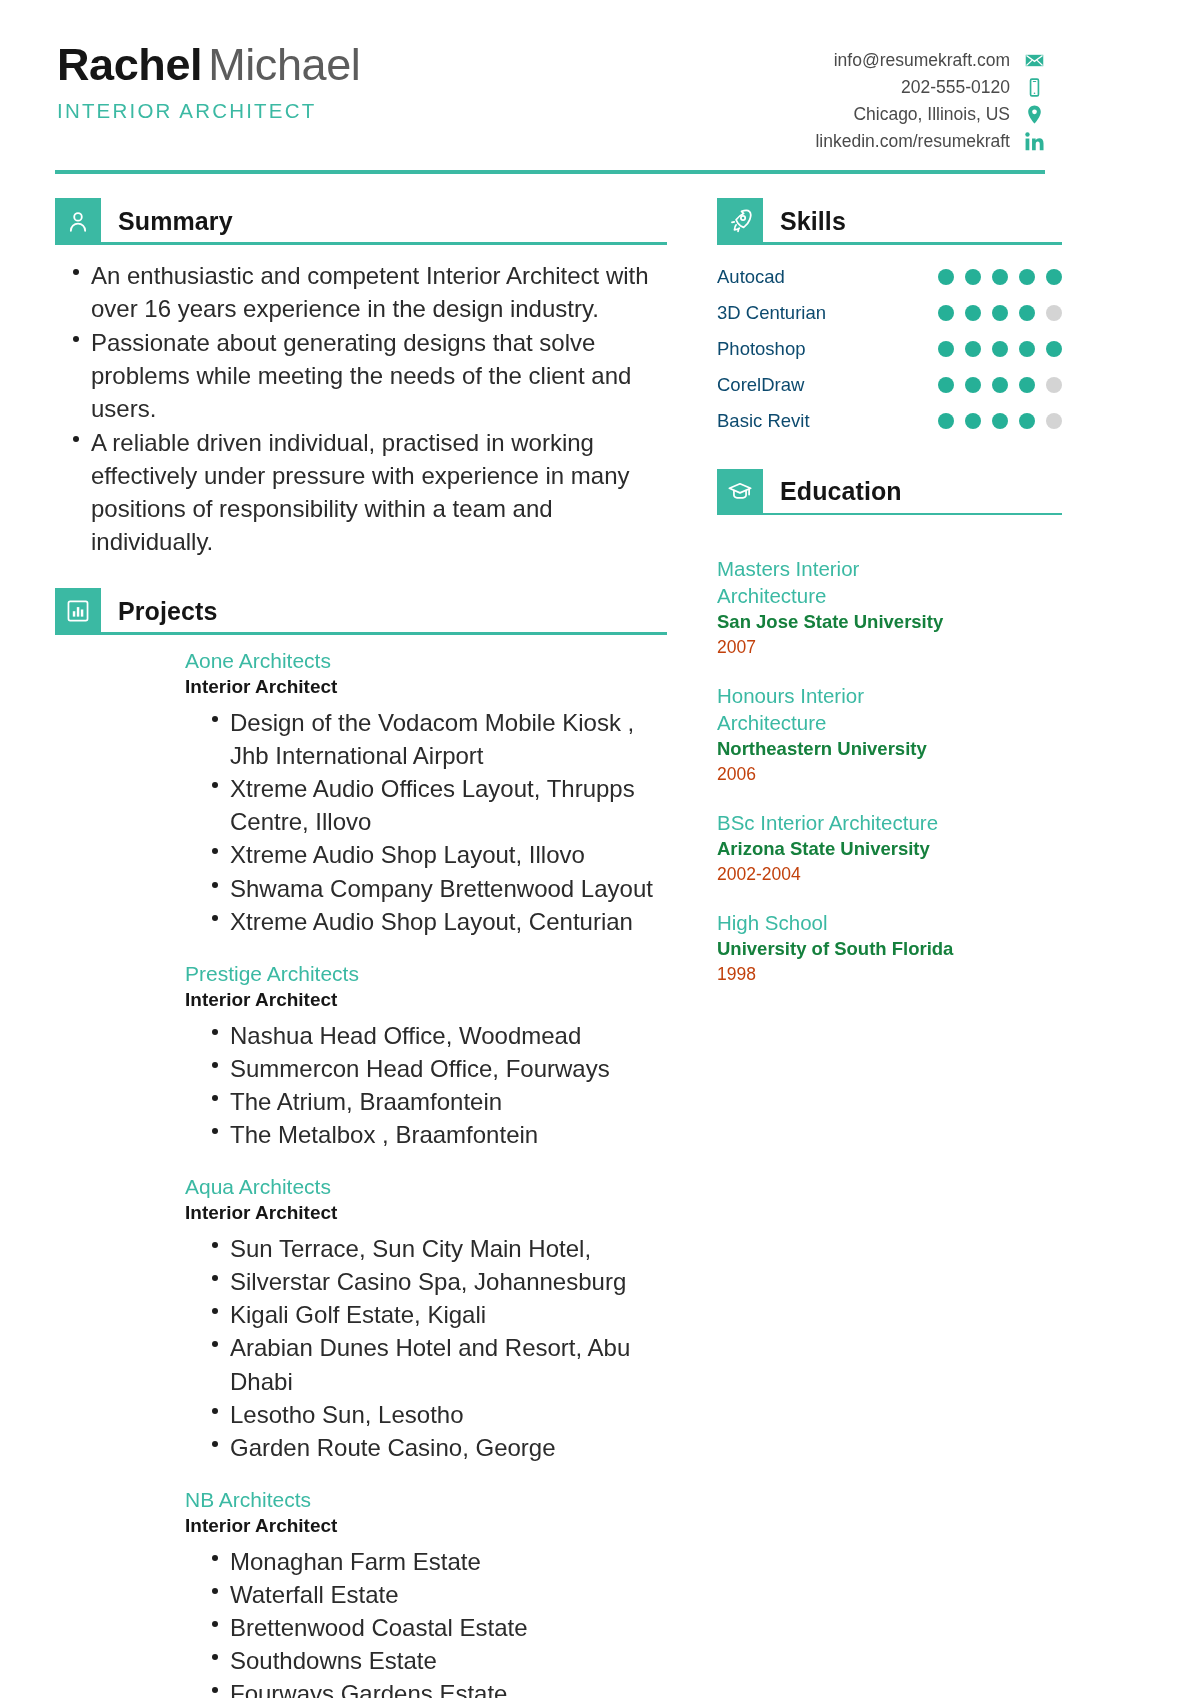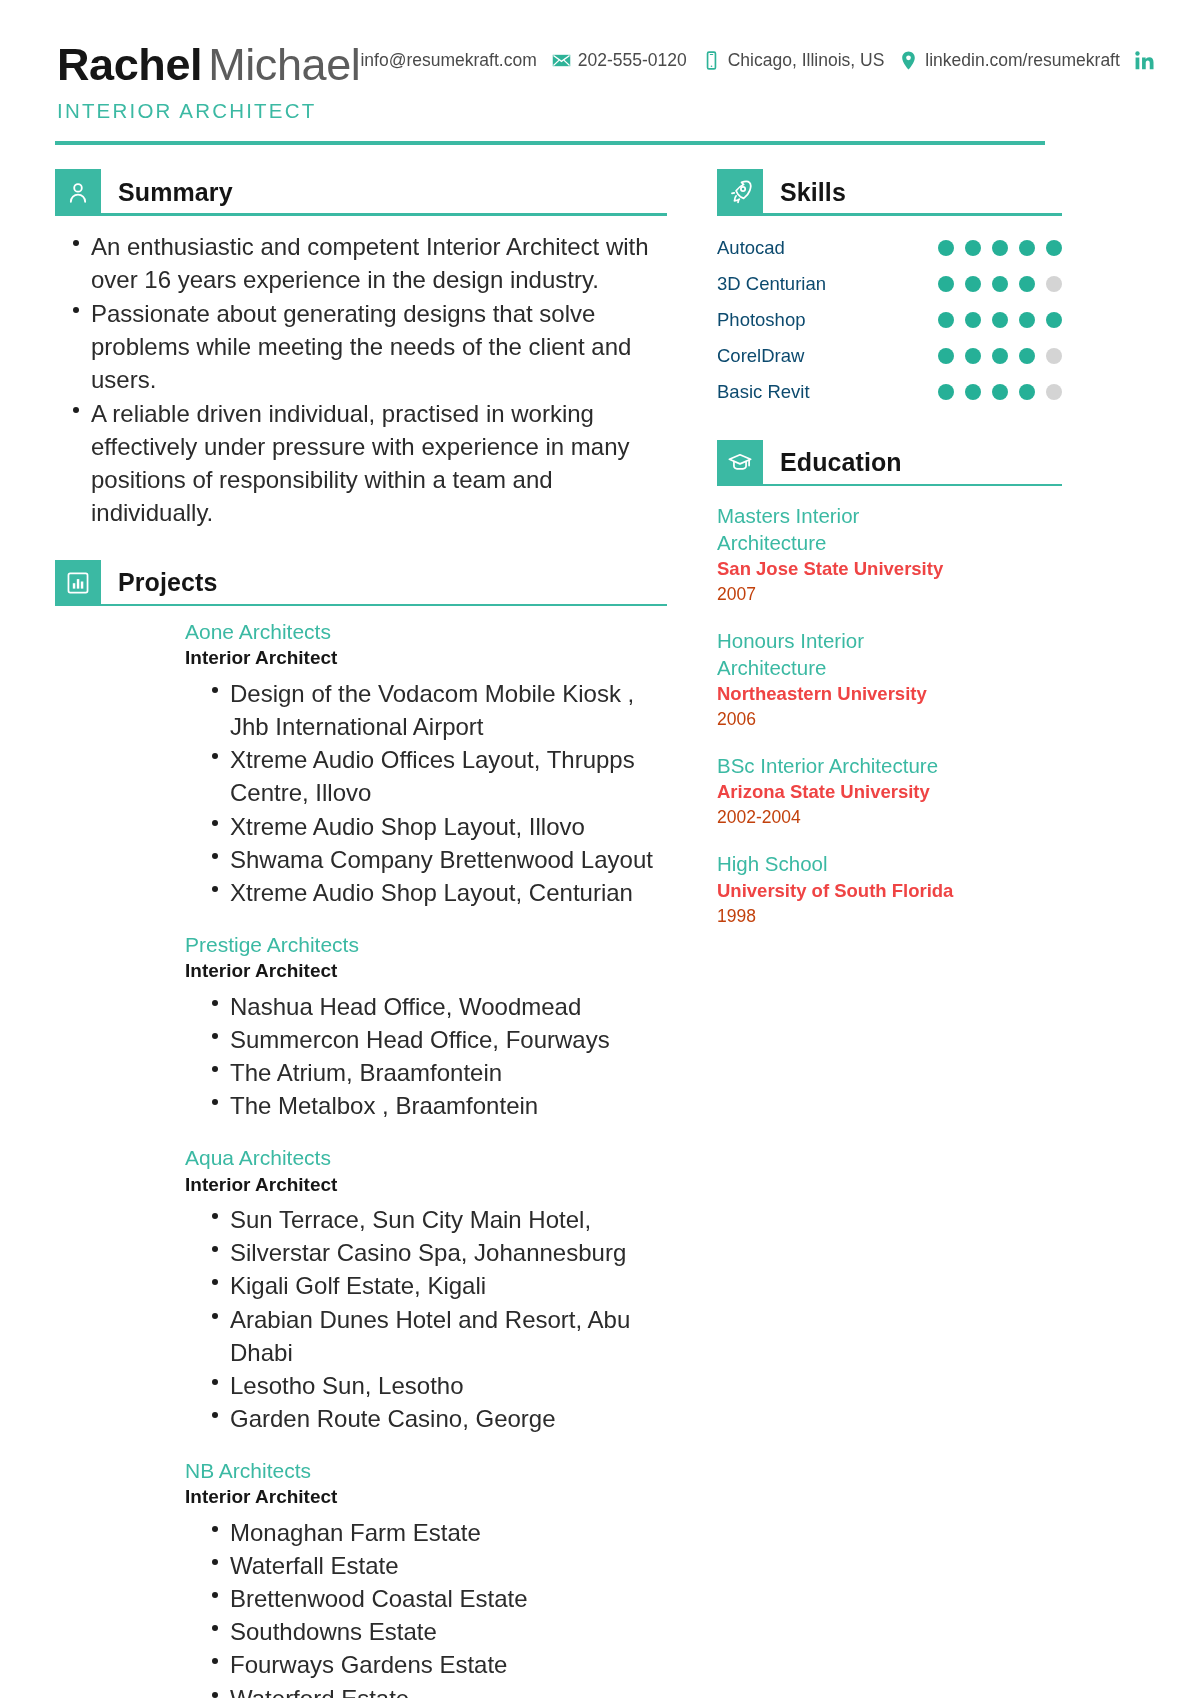--- a/index.html
+++ b/index.html
@@ -47,21 +47,21 @@
     margin-top: 8px;
     font-size: 20.5px;
     letter-spacing: 2.2px;
     font-weight: 400;
     color: #3BB9A3;
     text-transform: uppercase;
   }
 
   .contact-block {
     display: flex;
-    flex-direction: row;
+    flex-direction: column;
     gap: 6px;
     padding-top: 12px;
   }
   .contact-row {
     display: flex;
     align-items: center;
     justify-content: flex-end;
     gap: 14px;
   }
   .contact-text {
@@ -193,31 +193,31 @@
   .dot {
     width: 16px;
     height: 16px;
     border-radius: 50%;
     background: #d4d4d4;
   }
   .dot.on { background: #26B097; }
 
   
   .edu-body { padding-top: 16px; }
-  .edu-item { margin-bottom: 22px; }
+  .edu-item { margin-bottom: 22px; margin-top: 24px; }
   .edu-degree {
     font-size: 20.5px;
     color: #3BB9A3;
     line-height: 1.32;
     max-width: 250px;
   }
   .edu-school {
     font-size: 18.5px;
     font-weight: 700;
-    color: #ef4444;
+    color: #15803d;
     margin-top: 1px;
     line-height: 1.3;
   }
   .edu-year {
     font-size: 17.5px;
     color: #c2410c;
     margin-top: 3px;
   }
 </style>
 </head>

